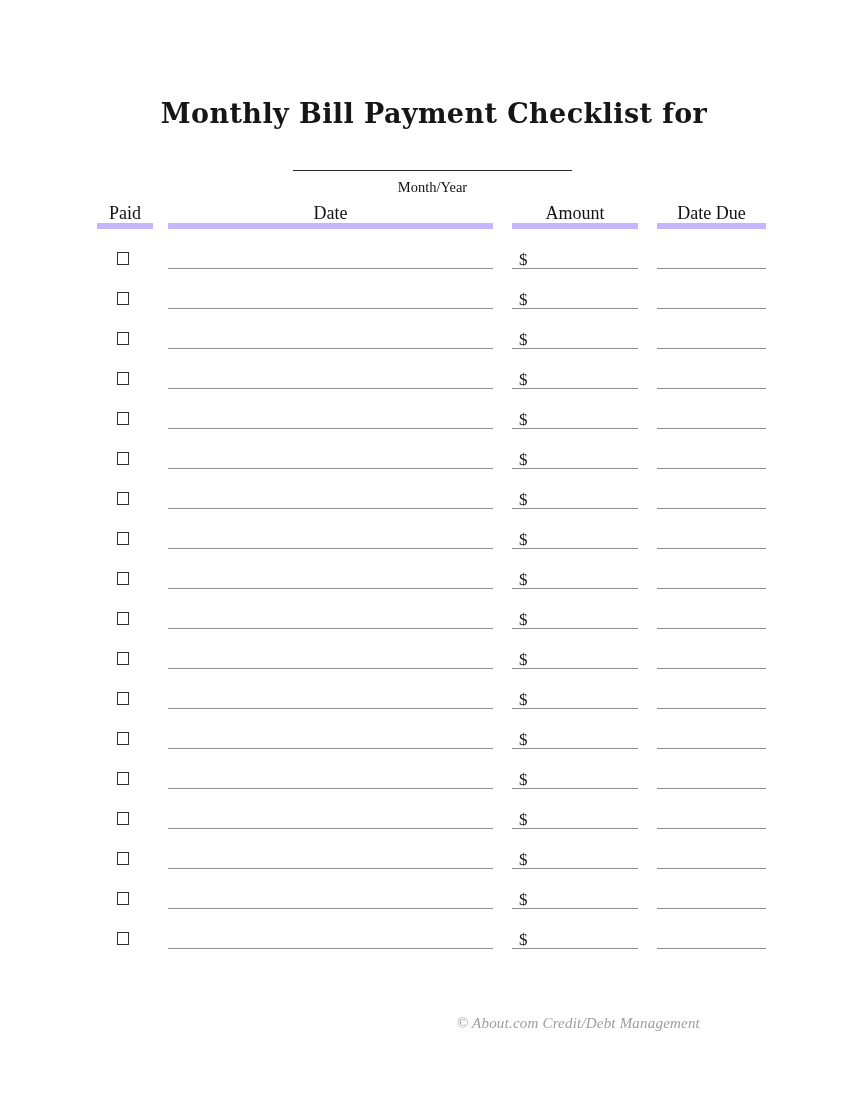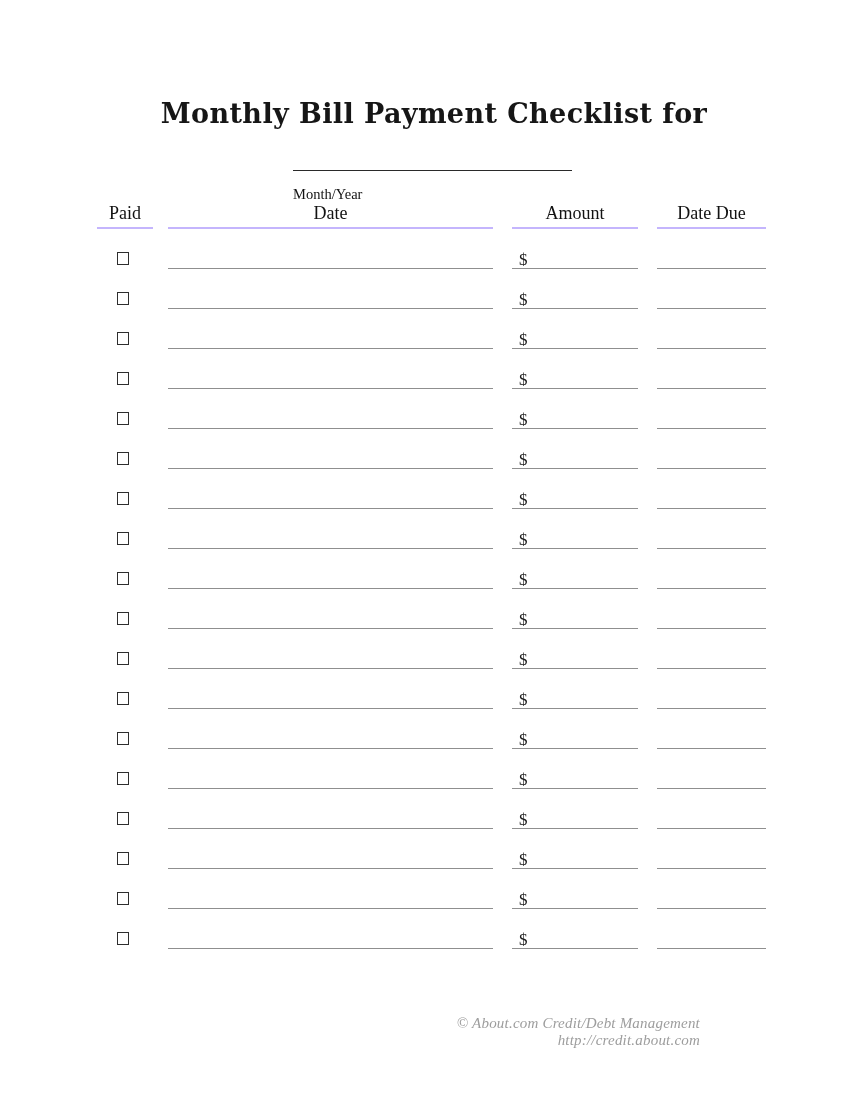--- a/index.html
+++ b/index.html
@@ -28,30 +28,31 @@
 
   
   .my-line {
     position: absolute;
     left: 293px; top: 142px; width: 279px; height: 29px;
     border-bottom: 1.4px solid #2a2a2a;
     font-size: 16px; text-align: center;
   }
   .my-label {
     position: absolute;
-    left: 293px; top: 186px; width: 279px;
+    left: 293px; top: 179px; width: 279px;
+    text-align: center;
     font-size: 14.5px;
     color: #121212;
   }
 
   
   .hdr {
     position: absolute;
     top: 203px; height: 26px;
-    border-bottom: 2px solid #c4b5fd;
+    border-bottom: 6px solid #c4b5fd;
     text-align: center;
     font-size: 18px;
     color: #121212;
     white-space: nowrap;
   }
   .hdr-paid   { left: 97px;  width: 56px;  }
   .hdr-bill   { left: 168px; width: 325px; }
   .hdr-amount { left: 512px; width: 126px; }
   .hdr-date   { left: 657px; width: 109px; text-align: center; }
 
@@ -250,16 +251,15 @@
     <span class="checkbox"></span>
     <span class="fill-line bill-line"></span>
     <span class="dollar">$</span>
     <span class="fill-line amount-line"></span>
     <span class="fill-line date-line"></span>
   </div>
 </div>
 
   <div class="footer">
     <div>© About.com Credit/Debt Management</div>
-    <div>http://credit.about.com</div>
   </div>
 
 </div>
 
 </body></html>

